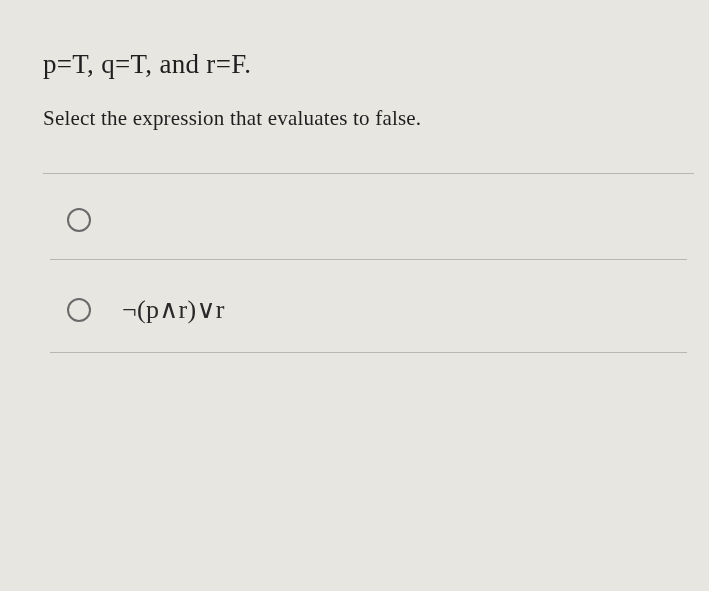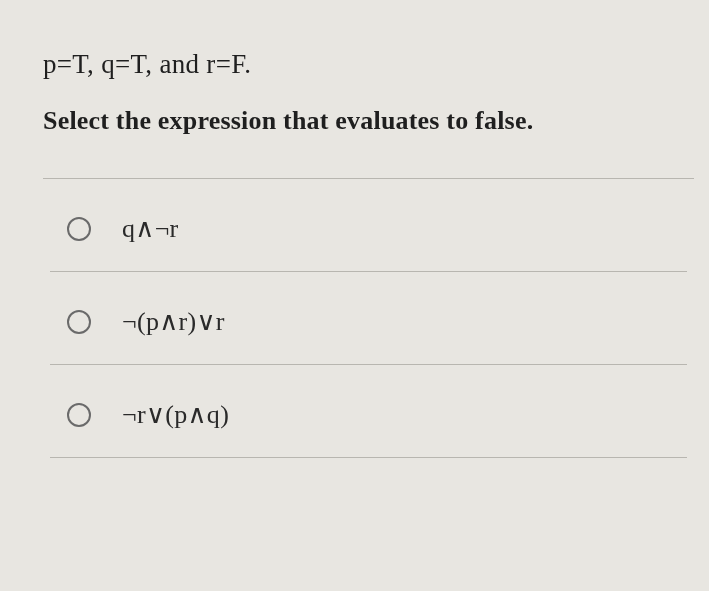--- a/index.html
+++ b/index.html
@@ -12,25 +12,24 @@
       padding: 28px 22px 0 22px;
       overflow: hidden;
     }
     .premise {
       font-size: 27px;
       letter-spacing: 0.3px;
       margin-bottom: 26px;
       color: #1f1f1f;
     }
     .question {
-      font-size: 26px;
+      font-size: 21px;
       letter-spacing: 0.2px;
       margin-bottom: 42px;
       color: #1f1f1f;
-      font-weight: bold;
     }
     .options {
       border-top: 1px solid #b8b6b0;
     }
     .option-row {
       display: flex;
       align-items: center;
       padding: 20px 6px 20px 10px;
       border-bottom: 1px solid #b8b6b0;
       cursor: pointer;
@@ -53,23 +52,18 @@
   </style>
 </head>
 <body>
 
 <div class="premise">p=T, q=T, and r=F.</div>
 <div class="question">Select the expression that evaluates to false.</div>
 
 <div class="options">
   <div class="option-row">
     <span class="radio"></span>
-    <span class="option-text">q∧¬r</span>
   </div>
   <div class="option-row">
     <span class="radio"></span>
     <span class="option-text">¬(p∧r)∨r</span>
   </div>
-  <div class="option-row">
-    <span class="radio"></span>
-    <span class="option-text">¬r∨(p∧q)</span>
-  </div>
 </div>
 
 </body></html>

